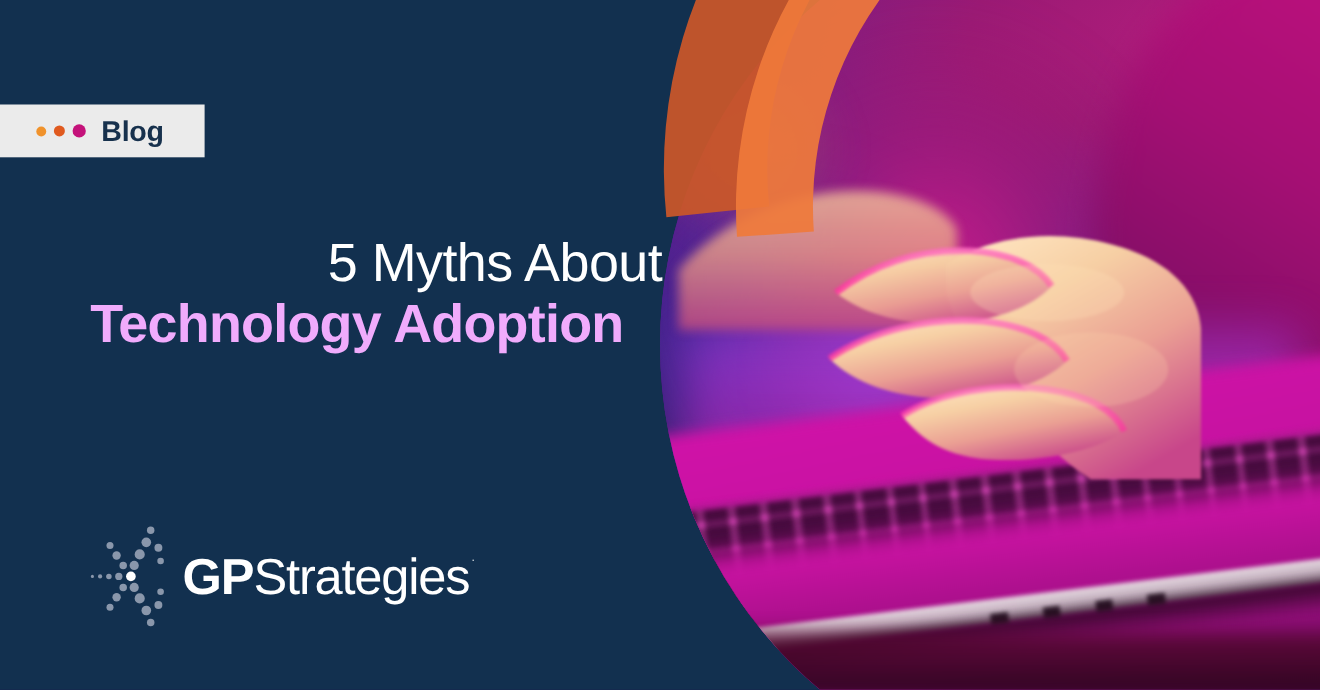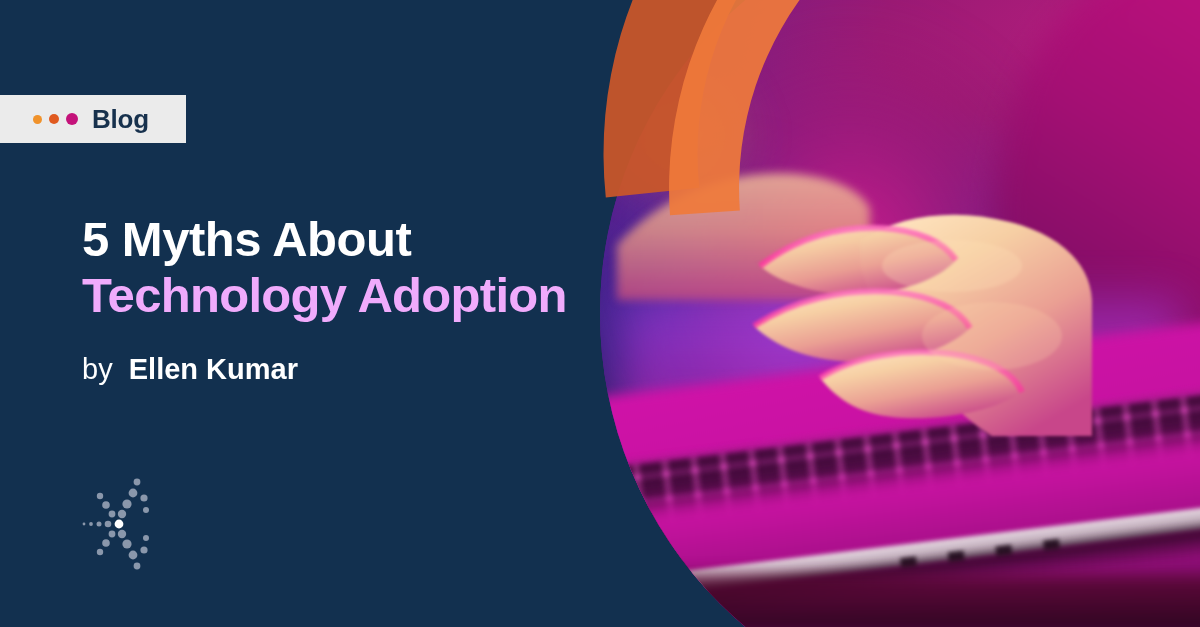--- a/index.html
+++ b/index.html
@@ -157,22 +157,22 @@
   .badge-label{
     color:#17314d;font-size:26px;font-weight:700;letter-spacing:-.2px;
     line-height:1;
   }
 
   
   .headline{
     position:absolute;left:82px;top:212px;width:520px;
   }
   .h-l1{
-    color:#ffffff;font-size:49px;font-weight:700;line-height:1.14;
-    letter-spacing:-.5px;white-space:nowrap;
+    color:#ffffff;font-size:49px;font-weight:400;line-height:1.14;
+    letter-spacing:-.5px;white-space:nowrap;text-align:right;
   }
   .h-l2{
     color:#f0abfc;font-size:49px;font-weight:700;line-height:1.14;
     letter-spacing:-.7px;white-space:nowrap;
   }
   .byline{
     position:absolute;left:82px;top:352px;
     font-size:29px;line-height:1.2;color:#ffffff;white-space:nowrap;
   }
   .byline .by{font-weight:300;}
@@ -283,24 +283,20 @@
       <span class="dot d3"></span>
     </div>
     <span class="badge-label">Blog</span>
   </div>
 
   <div class="headline">
     <div class="h-l1">5 Myths About</div>
     <div class="h-l2">Technology Adoption</div>
   </div>
 
-  <div class="byline">
-    <span class="by">by</span>
-    <span>&nbsp;</span><span class="author">Ellen Kumar</span>
-  </div>
 
   <div class="logo">
     <svg class="logo-mark" viewBox="0 0 82 96">
       <g fill="#8a97ab">
 
         <circle cx="2" cy="48" r="1.4"></circle>
         <circle cx="9" cy="48" r="1.9"></circle>
         <circle cx="17" cy="48" r="2.5"></circle>
         <circle cx="26" cy="48" r="3.3"></circle>
         <circle cx="37" cy="48" r="4.4" fill="#ffffff"></circle>
@@ -322,15 +318,20 @@
         <circle cx="30" cy="58" r="3.4"></circle>
         <circle cx="24" cy="67" r="3.8"></circle>
         <circle cx="18" cy="76" r="3.2"></circle>
 
         <circle cx="62" cy="22" r="3.6"></circle>
         <circle cx="64" cy="34" r="3.0"></circle>
         <circle cx="62" cy="74" r="3.6"></circle>
         <circle cx="64" cy="62" r="3.0"></circle>
       </g>
     </svg>
+    <div class="logo-word">
+      <span class="logo-gp">GP</span>
+        <span class="logo-strategies">Strategies</span>
+        <span class="logo-tm">˙</span>
+    </div>
   </div>
 
 </div>
 
 </body></html>

